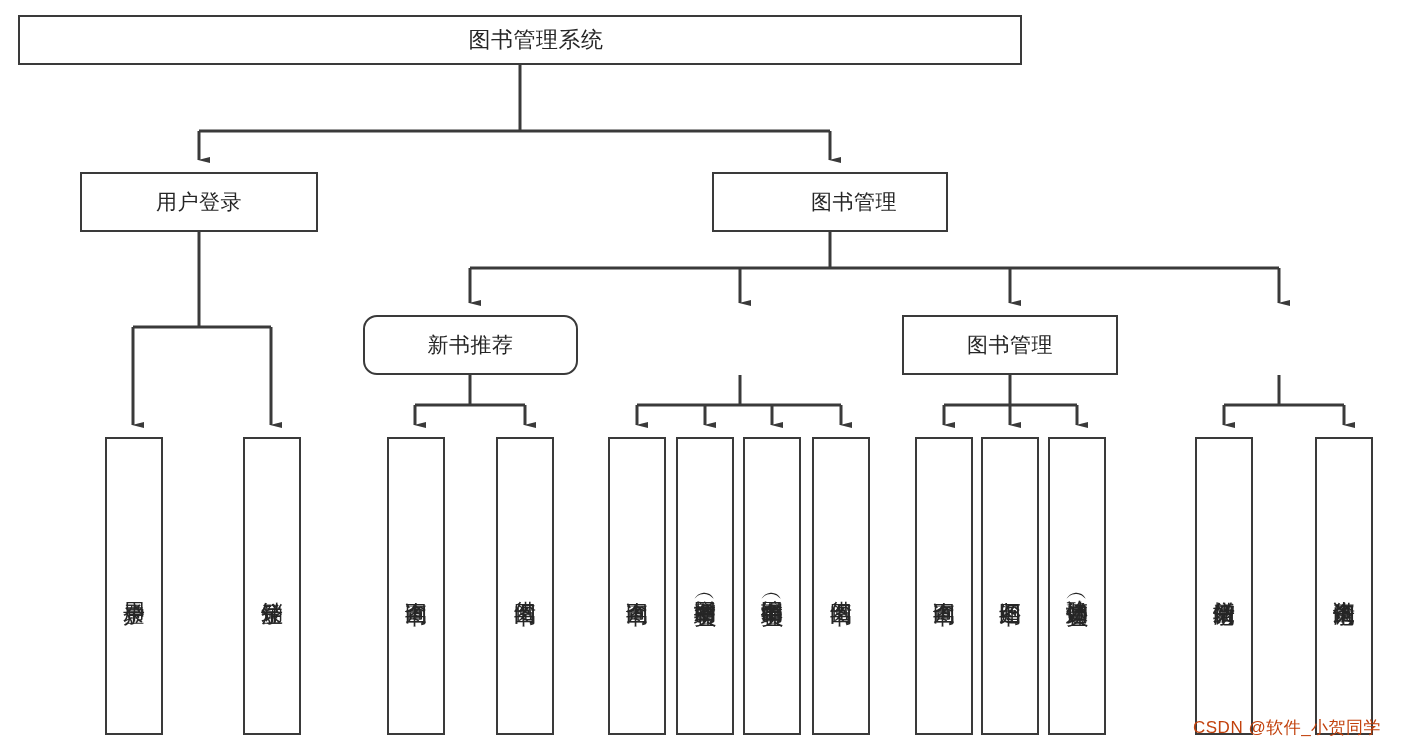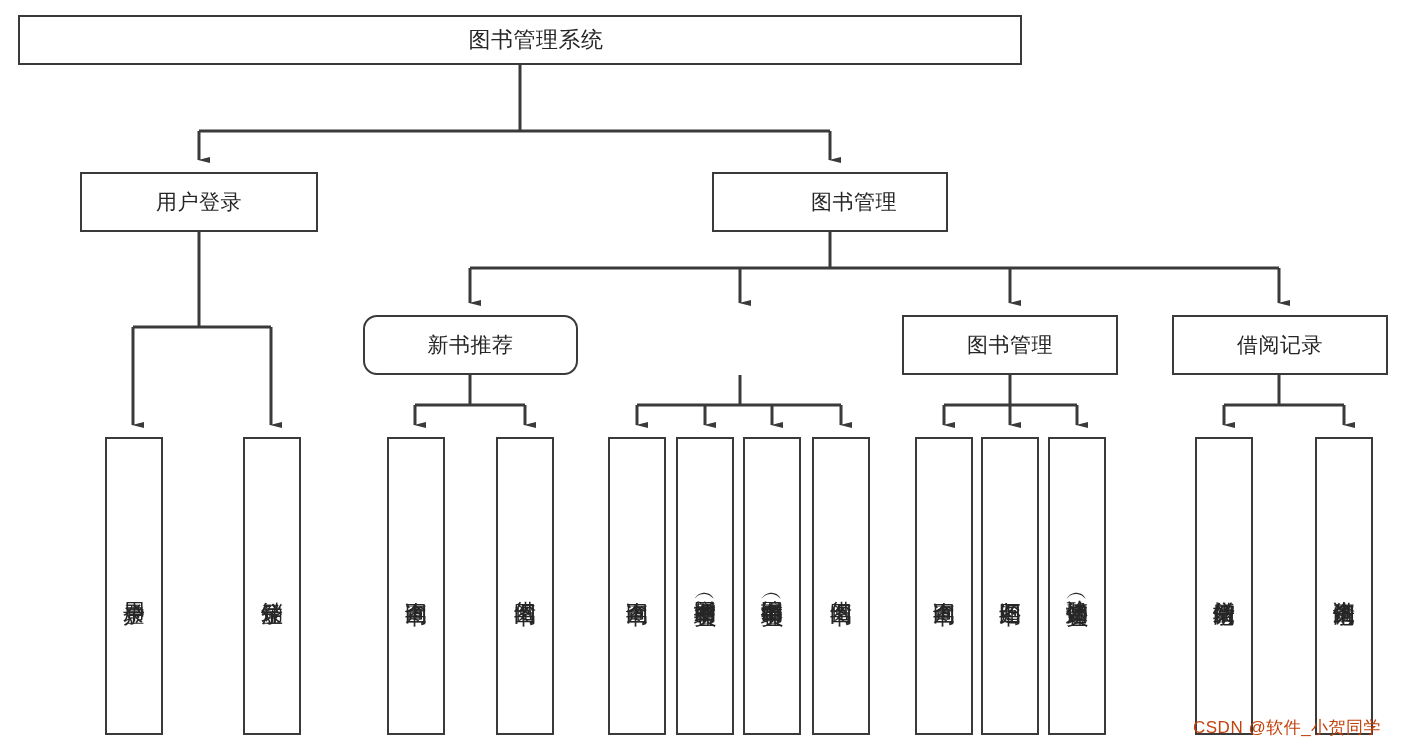--- a/index.html
+++ b/index.html
@@ -142,23 +142,20 @@
 
   <div class="node horiz" style="left:363px; top:315px; width:215px; height:60px;border-radius:14px;">
     <span class="label">新书推荐</span>
   </div>
 
 
   <div class="node horiz" style="left:902px; top:315px; width:216px; height:60px;">
     <span class="label">图书管理</span>
   </div>
 
-  <div class="node horiz" style="left:1172px; top:315px; width:216px; height:60px;">
-    <span class="label">借阅记录</span>
-  </div>
 
   <div class="node vert" style="left:105px; top:437px; width:58px; height:298px;">
     <span class="label">用户登录</span>
   </div>
 
   <div class="node vert" style="left:243px; top:437px; width:58px; height:298px;">
     <span class="label">注销登录</span>
   </div>
 
   <div class="node vert" style="left:387px; top:437px; width:58px; height:298px;">

